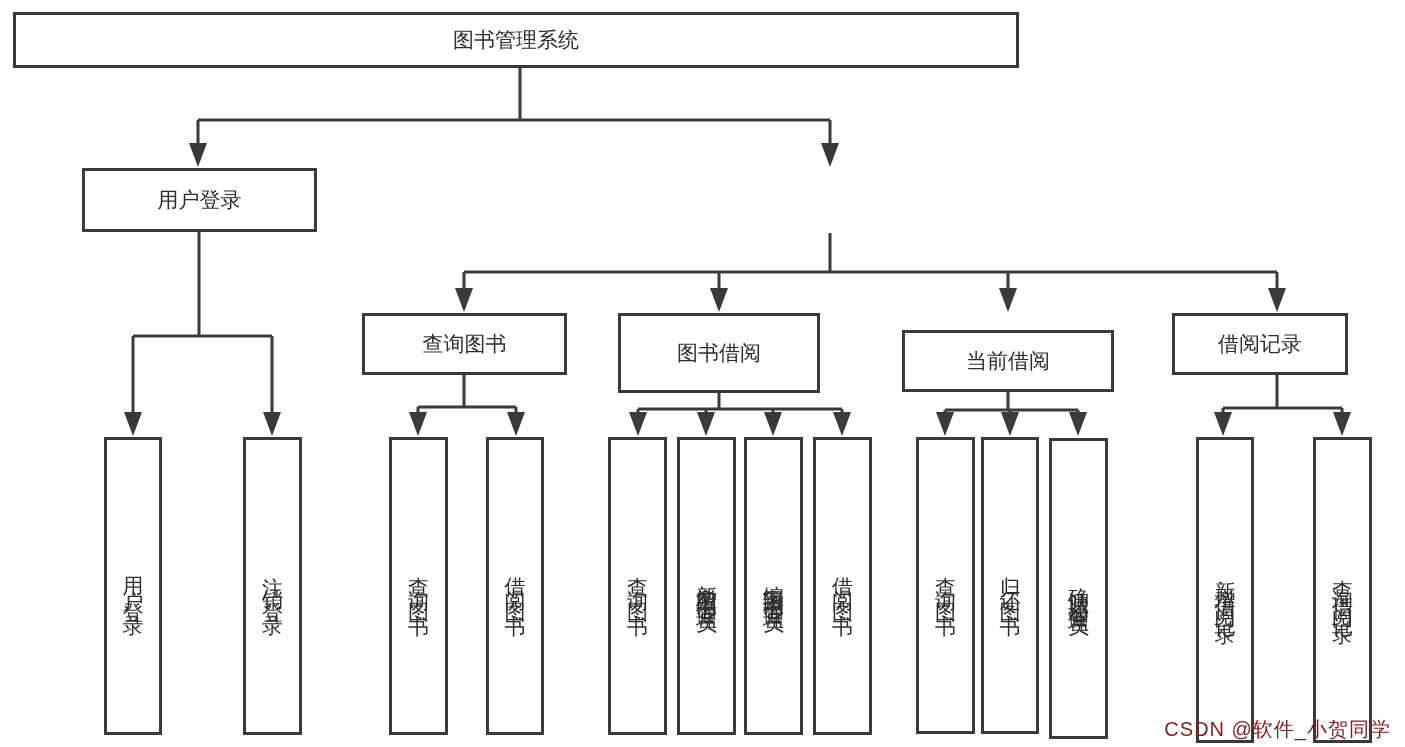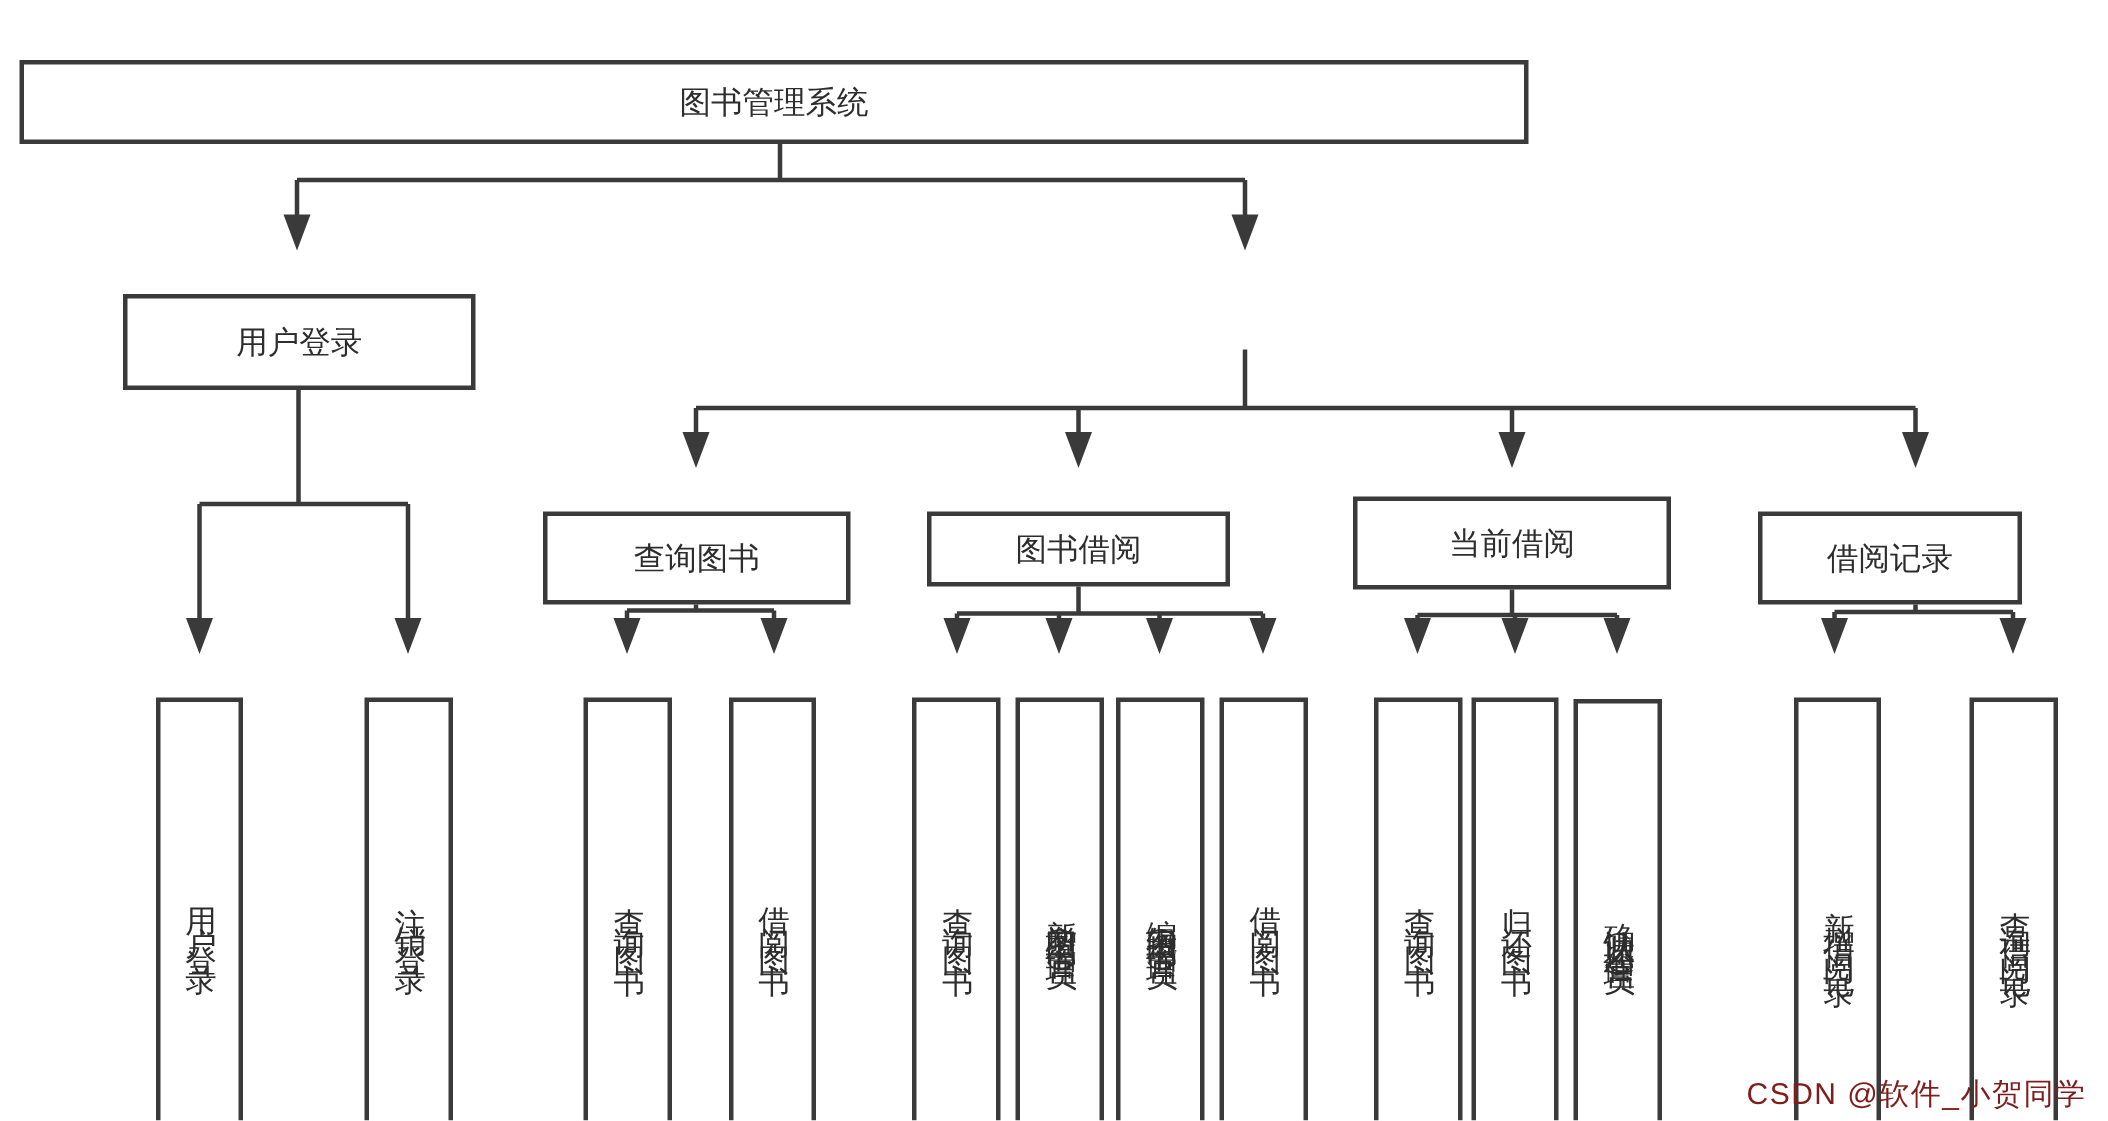--- a/index.html
+++ b/index.html
@@ -14,21 +14,20 @@
   #connectors path{stroke:#3a3a3a;stroke-width:3;fill:none;}
   #connectors polygon{fill:#3a3a3a;stroke:none;}
   .box{
     position:absolute;
     background:#ffffff;
     border:3px solid #3a3a3a;
     box-sizing:border-box;
     display:flex;align-items:center;justify-content:center;
     font-size:21px;color:#2d2d2d;
     text-align:center;
-    margin-top:28px;
   }
   .v .vtext{
     writing-mode:vertical-rl;
     text-orientation:mixed;
     white-space:nowrap;
   }
   .v4{letter-spacing:13px;}
   .v6{letter-spacing:9px;}
   .v8{letter-spacing:4px;}
   .watermark{
@@ -86,24 +85,24 @@
     <span>图书管理系统</span>
   </div>
 
   <div class="box h" style="left:82px;top:168px;width:235px;height:64px">
     <span>用户登录</span>
   </div>
 
   <div class="box h" style="left:362px;top:313px;width:205px;height:62px">
     <span>查询图书</span>
   </div>
-  <div class="box h" style="left:618px;top:313px;width:202px;height:50px">
+  <div class="box h" style="left:618px;top:313px;width:202px;height:80px">
     <span>图书借阅</span>
   </div>
-  <div class="box h" style="left:902px;top:303px;width:212px;height:62px">
+  <div class="box h" style="left:902px;top:330px;width:212px;height:62px">
     <span>当前借阅</span>
   </div>
   <div class="box h" style="left:1172px;top:313px;width:176px;height:62px">
     <span>借阅记录</span>
   </div>
 
   <div class="box v" style="left:104px;top:437px;width:58px;height:298px">
     <span class="vtext v4">用户登录</span>
   </div>
   <div class="box v" style="left:243px;top:437px;width:59px;height:298px">

